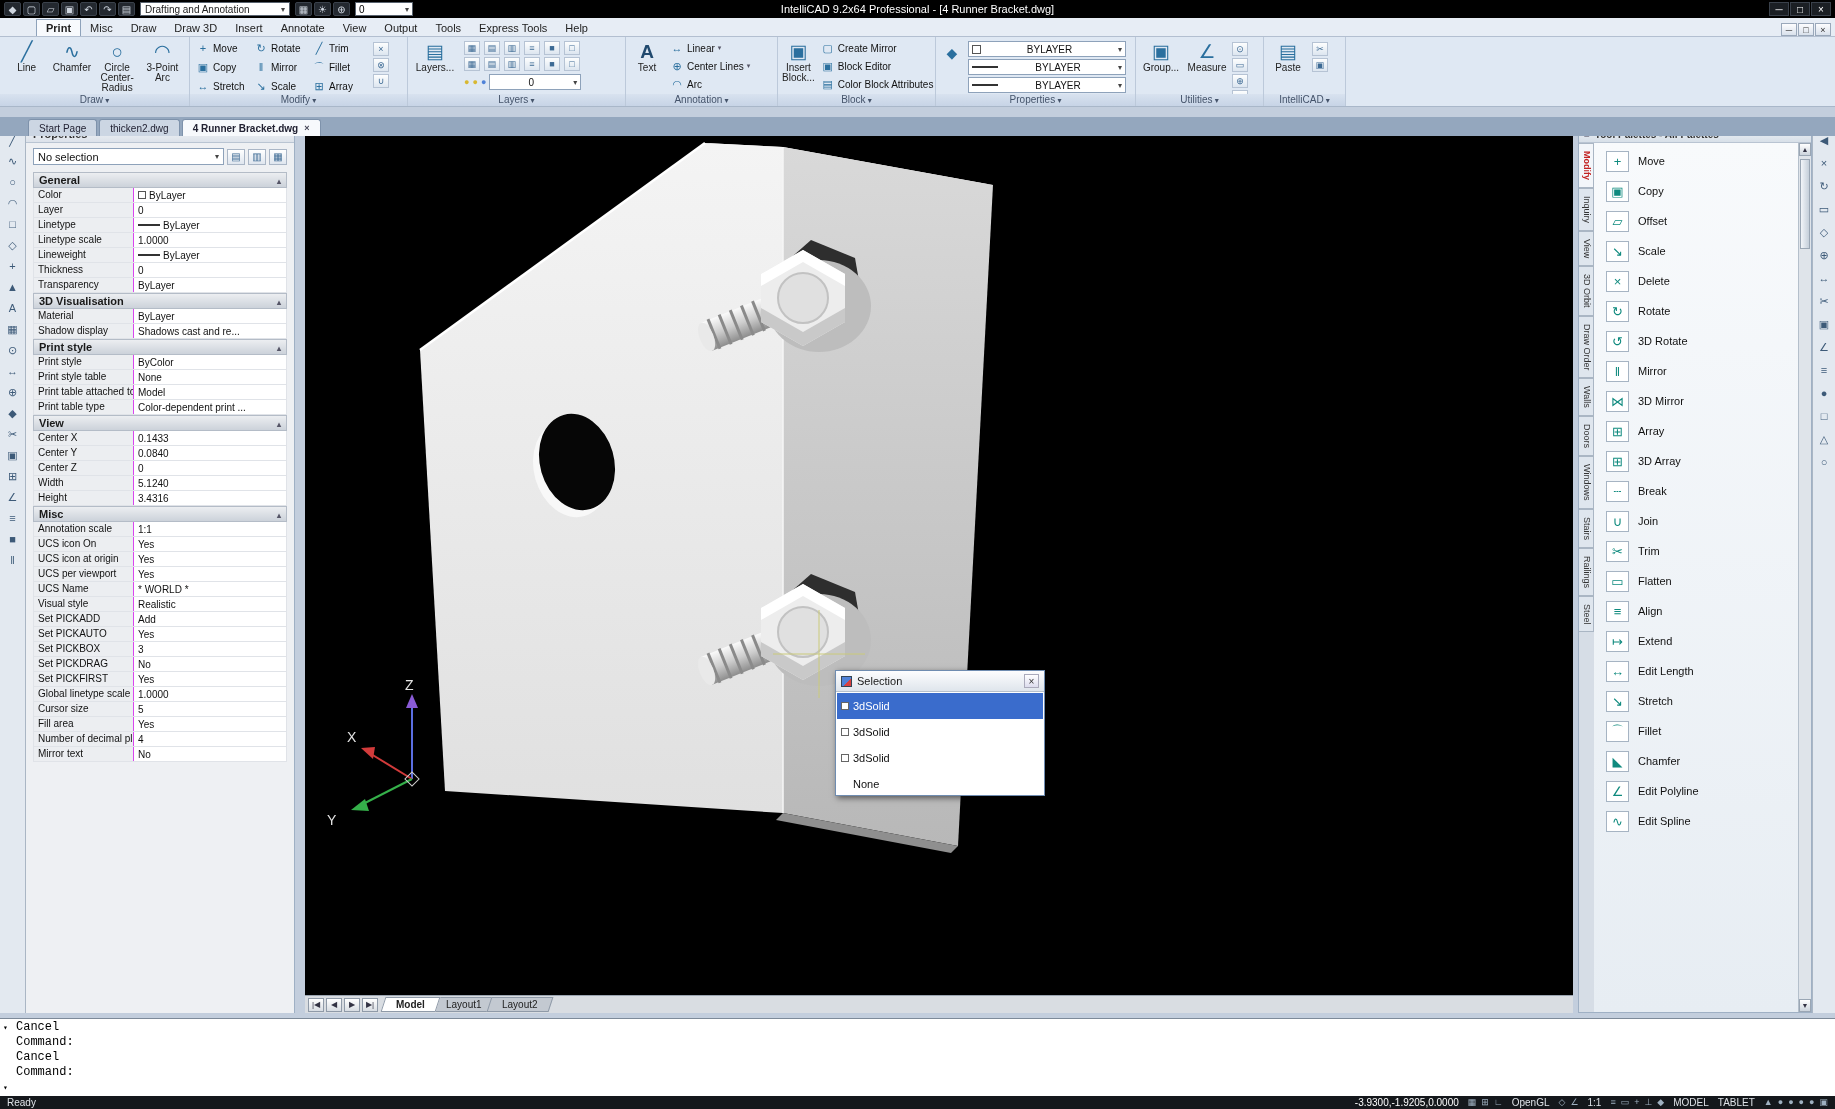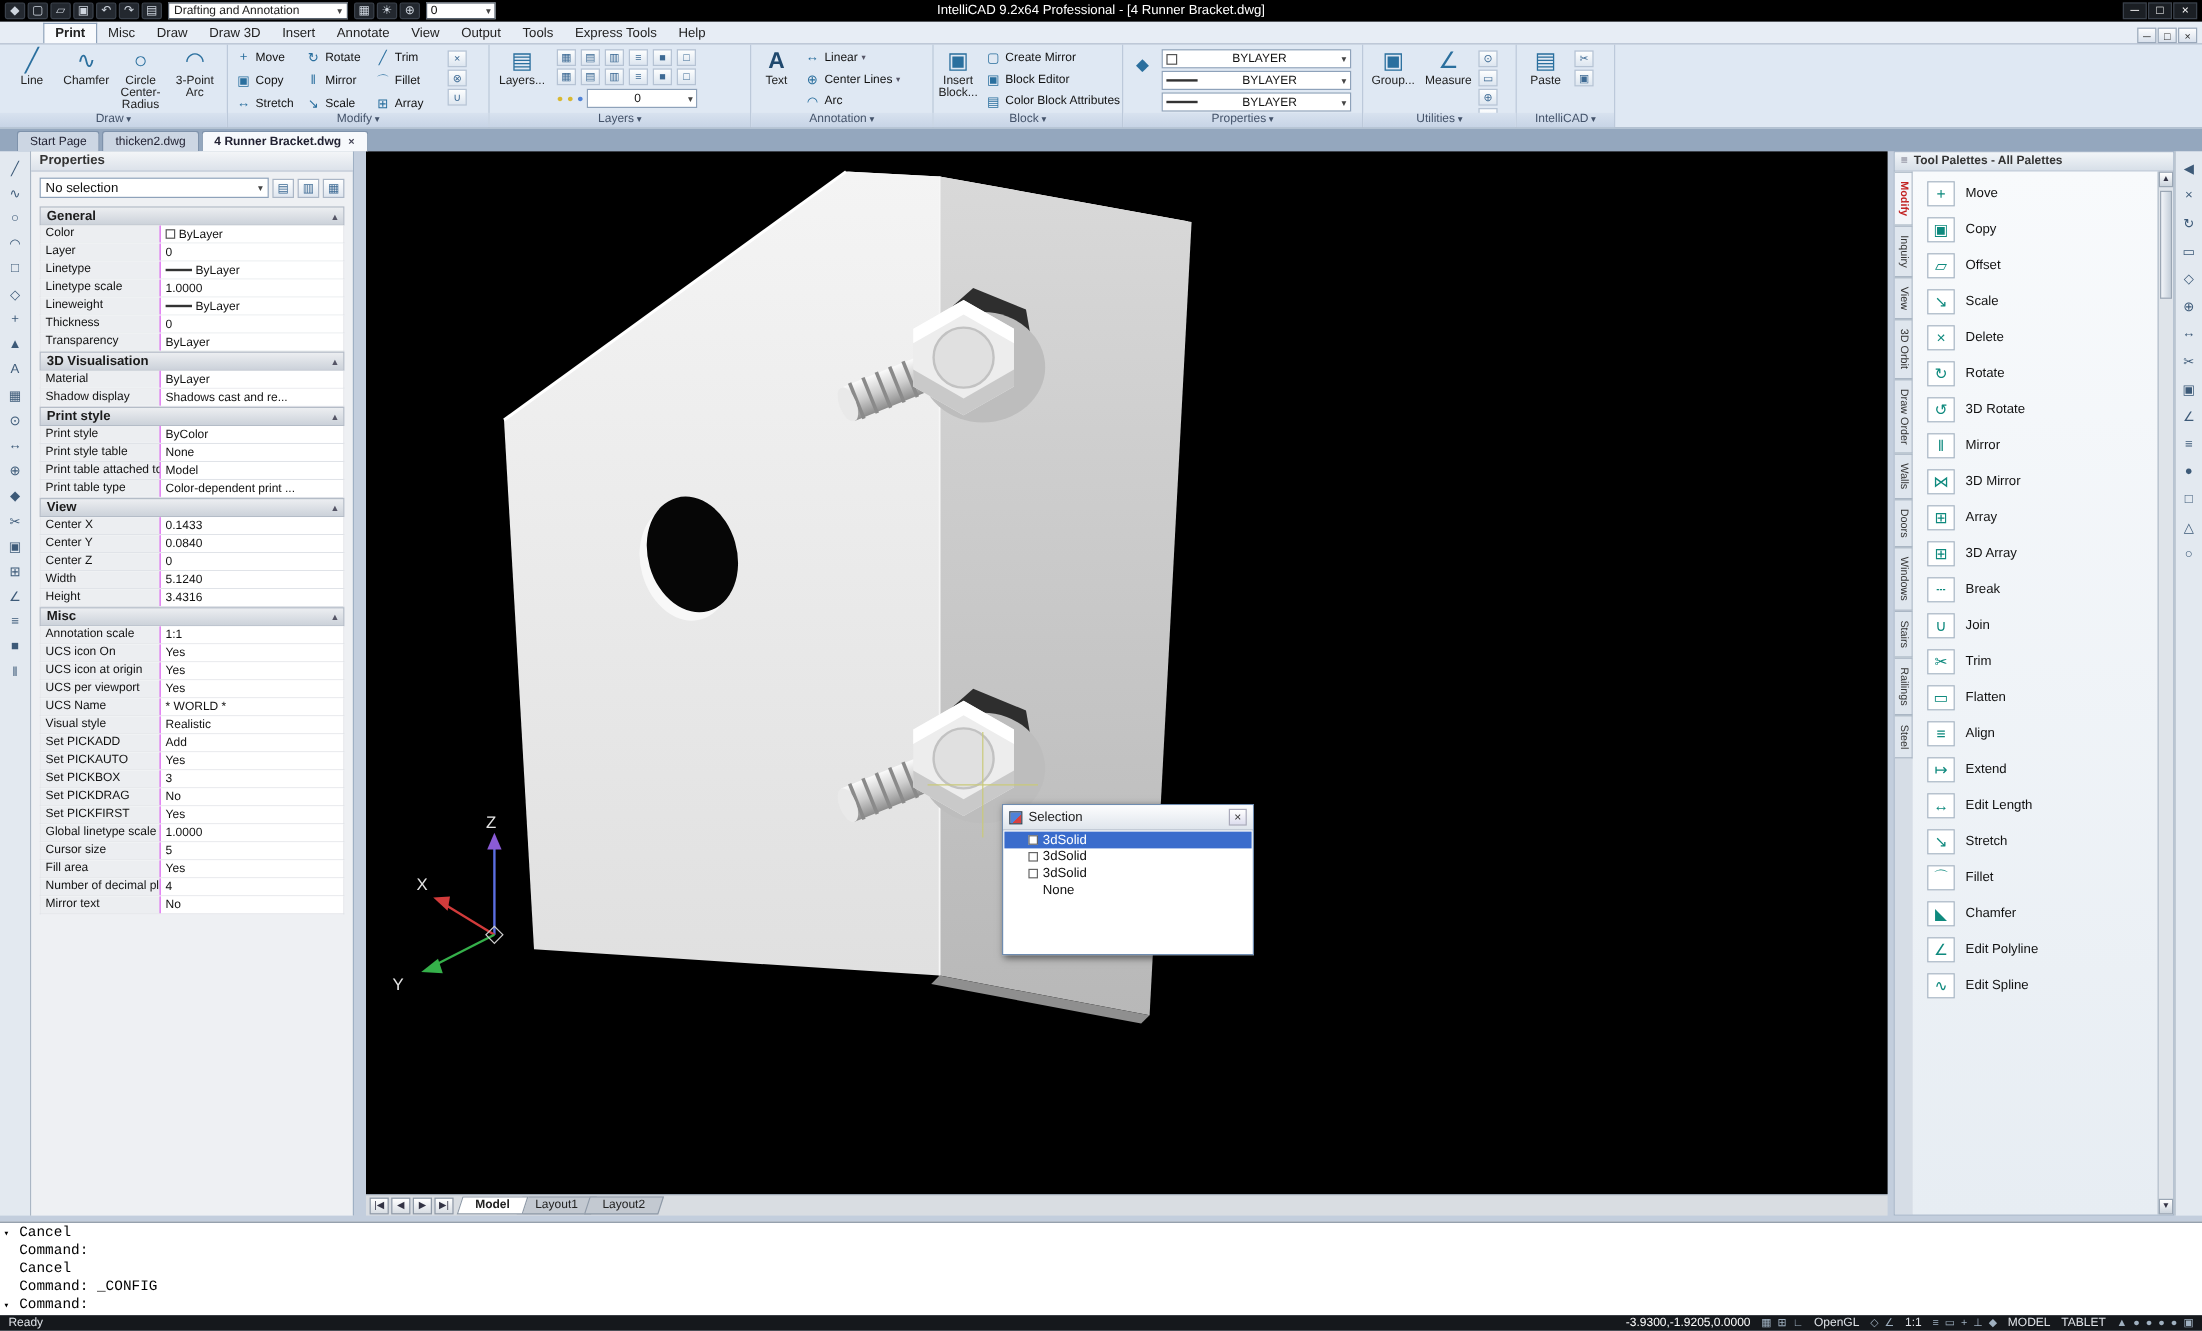--- a/index.html
+++ b/index.html
@@ -41,21 +41,21 @@
 .mini{width:16px;height:14px;border:1px solid #b6c3d4;background:linear-gradient(#fdfefe,#dde6f0);display:flex;align-items:center;justify-content:center;font-size:9px;color:#3d6a94;cursor:default}
 .icon-grid{display:grid;grid-template-columns:repeat(6,18px);gap:2px;padding-top:2px}
 .bulbrow{display:flex;align-items:center;gap:3px;padding-top:3px}
 .combo{display:flex;align-items:center;height:16px;background:#fff;border:1px solid #8ea2ba;font-size:10px;padding:0 3px;justify-content:space-between;gap:4px;cursor:default}
 .combo .deco-swatch{width:9px;height:9px;background:#fff;border:1px solid #555;display:none}
 .combo .deco-line{width:26px;height:0;border-top:2px solid #333;display:none}
 .combo[data-deco="swatch"] .deco-swatch{display:inline-block}
 .combo[data-deco="line"] .deco-line{display:inline-block}
 .combo .cval{flex:1;text-align:center}
 
-.doctabs{position:absolute;left:0;top:107px;width:100%;height:19px;background:#94a7be;display:flex;align-items:flex-end;padding-left:14px;gap:2px;z-index:45}
+.doctabs{position:absolute;left:0;top:117px;width:100%;height:19px;background:#94a7be;display:flex;align-items:flex-end;padding-left:28px;gap:2px;z-index:45}
 .dtab{height:17px;padding:2px 10px;background:#ccd6e3;border:1px solid #7e92ab;border-bottom:none;font-size:10px;border-radius:3px 3px 0 0;display:flex;gap:6px;align-items:center;color:#223;cursor:default}
 .dtab.active{background:#f7f9fc;font-weight:bold}
 .dtab .x{display:none;font-size:9px;color:#445}
 .dtab.active .x{display:inline}
 .dtab .x::before{content:"×"}
 
 .ltools{position:absolute;left:0;top:126px;width:26px;height:887px;background:#e3e9f0;border-right:1px solid #aab6c4;display:flex;flex-direction:column;align-items:center;padding-top:6px;gap:5px}
 .rtools{position:absolute;left:1812px;top:126px;width:23px;height:887px;background:#e3e9f0;border-left:1px solid #aab6c4;display:flex;flex-direction:column;align-items:center;padding-top:6px;gap:7px}
 .ltool{width:18px;height:16px;display:flex;align-items:center;justify-content:center;font-size:11px;color:#3d5a78;cursor:default}
 
@@ -83,21 +83,21 @@
 .vtab span{transform:skewX(18deg);font-size:10px;color:#222}
 .vtab.active{background:#fff;z-index:2}
 .vtab.active span{font-weight:bold}
 
 .seldlg{position:absolute;left:835px;top:670px;width:210px;height:126px;background:#fff;border:1px solid #6f8cb0;box-shadow:2px 2px 6px rgba(0,0,0,.55);z-index:40}
 .seldlg-t{height:21px;background:linear-gradient(#fdfdfe,#dfe5ec);border-bottom:1px solid #b6c0cc;display:flex;align-items:center;gap:5px;padding:0 5px;font-size:11px;color:#1a1a1a}
 .sd-ico{width:11px;height:11px;background:linear-gradient(135deg,#4f82d8 60%,#d84040 60%);border:1px solid #345}
 .sd-x{margin-left:auto;width:15px;height:14px;display:flex;align-items:center;justify-content:center;border:1px solid #aab;background:linear-gradient(#fff,#dde);font-size:10px;color:#333}
 .sd-x::before{content:"×"}
 .seldlg-b{padding:1px 1px}
-.sd-row{display:flex;align-items:center;gap:4px;height:14px;font-size:11px;padding-left:20px;color:#111}
+.sd-row{display:flex;align-items:center;gap:4px;height:26px;font-size:11px;padding-left:4px;color:#111}
 .sd-row .cb{width:8px;height:8px;border:1px solid #666;background:#fff;visibility:hidden;flex:0 0 auto}
 .sd-row.checkbox .cb{visibility:visible}
 .sd-row.selected{background:#3a6ccc;color:#fff}
 
 .palette{position:absolute;left:1578px;top:126px;width:234px;height:887px;background:#e3e9f0;border:1px solid #9fb0c4}
 .pal-title{height:16px;background:linear-gradient(#f2f5f8,#d7dfe8);border-bottom:1px solid #b9c4d2;font-size:10px;font-weight:bold;color:#333;display:flex;align-items:center;gap:5px;padding:0 5px}
 .pal-grip::before{content:"≡";color:#778}
 .pal-tabs{position:absolute;left:0;top:16px;bottom:0;width:15px;display:flex;flex-direction:column;background:#d6dde6}
 .pal-tab{writing-mode:vertical-rl;font-size:9px;padding:7px 1px;border:1px solid #aab6c4;border-left:none;background:#dfe6ee;color:#333;flex:0 0 auto;cursor:default}
 .pal-tab.active{color:#c22222;background:#f3f6fa;font-weight:bold}
@@ -1422,21 +1422,20 @@
 <div class="cmd">
   <span class="cmd-marker" style="top:4px">▾</span>
   <span class="cmd-marker" style="top:64px">▾</span>
 
     <div class="cmd-line">Cancel</div>
 
     <div class="cmd-line">Command:</div>
 
     <div class="cmd-line">Cancel</div>
 
-    <div class="cmd-line">Command: _CONFIG</div>
 
     <div class="cmd-line">Command:</div>
 
 </div>
 
 <div class="status">
   <span>Ready</span>
   <span class="coords">-3.9300,-1.9205,0.0000</span>
   <span class="sgrp">
 

